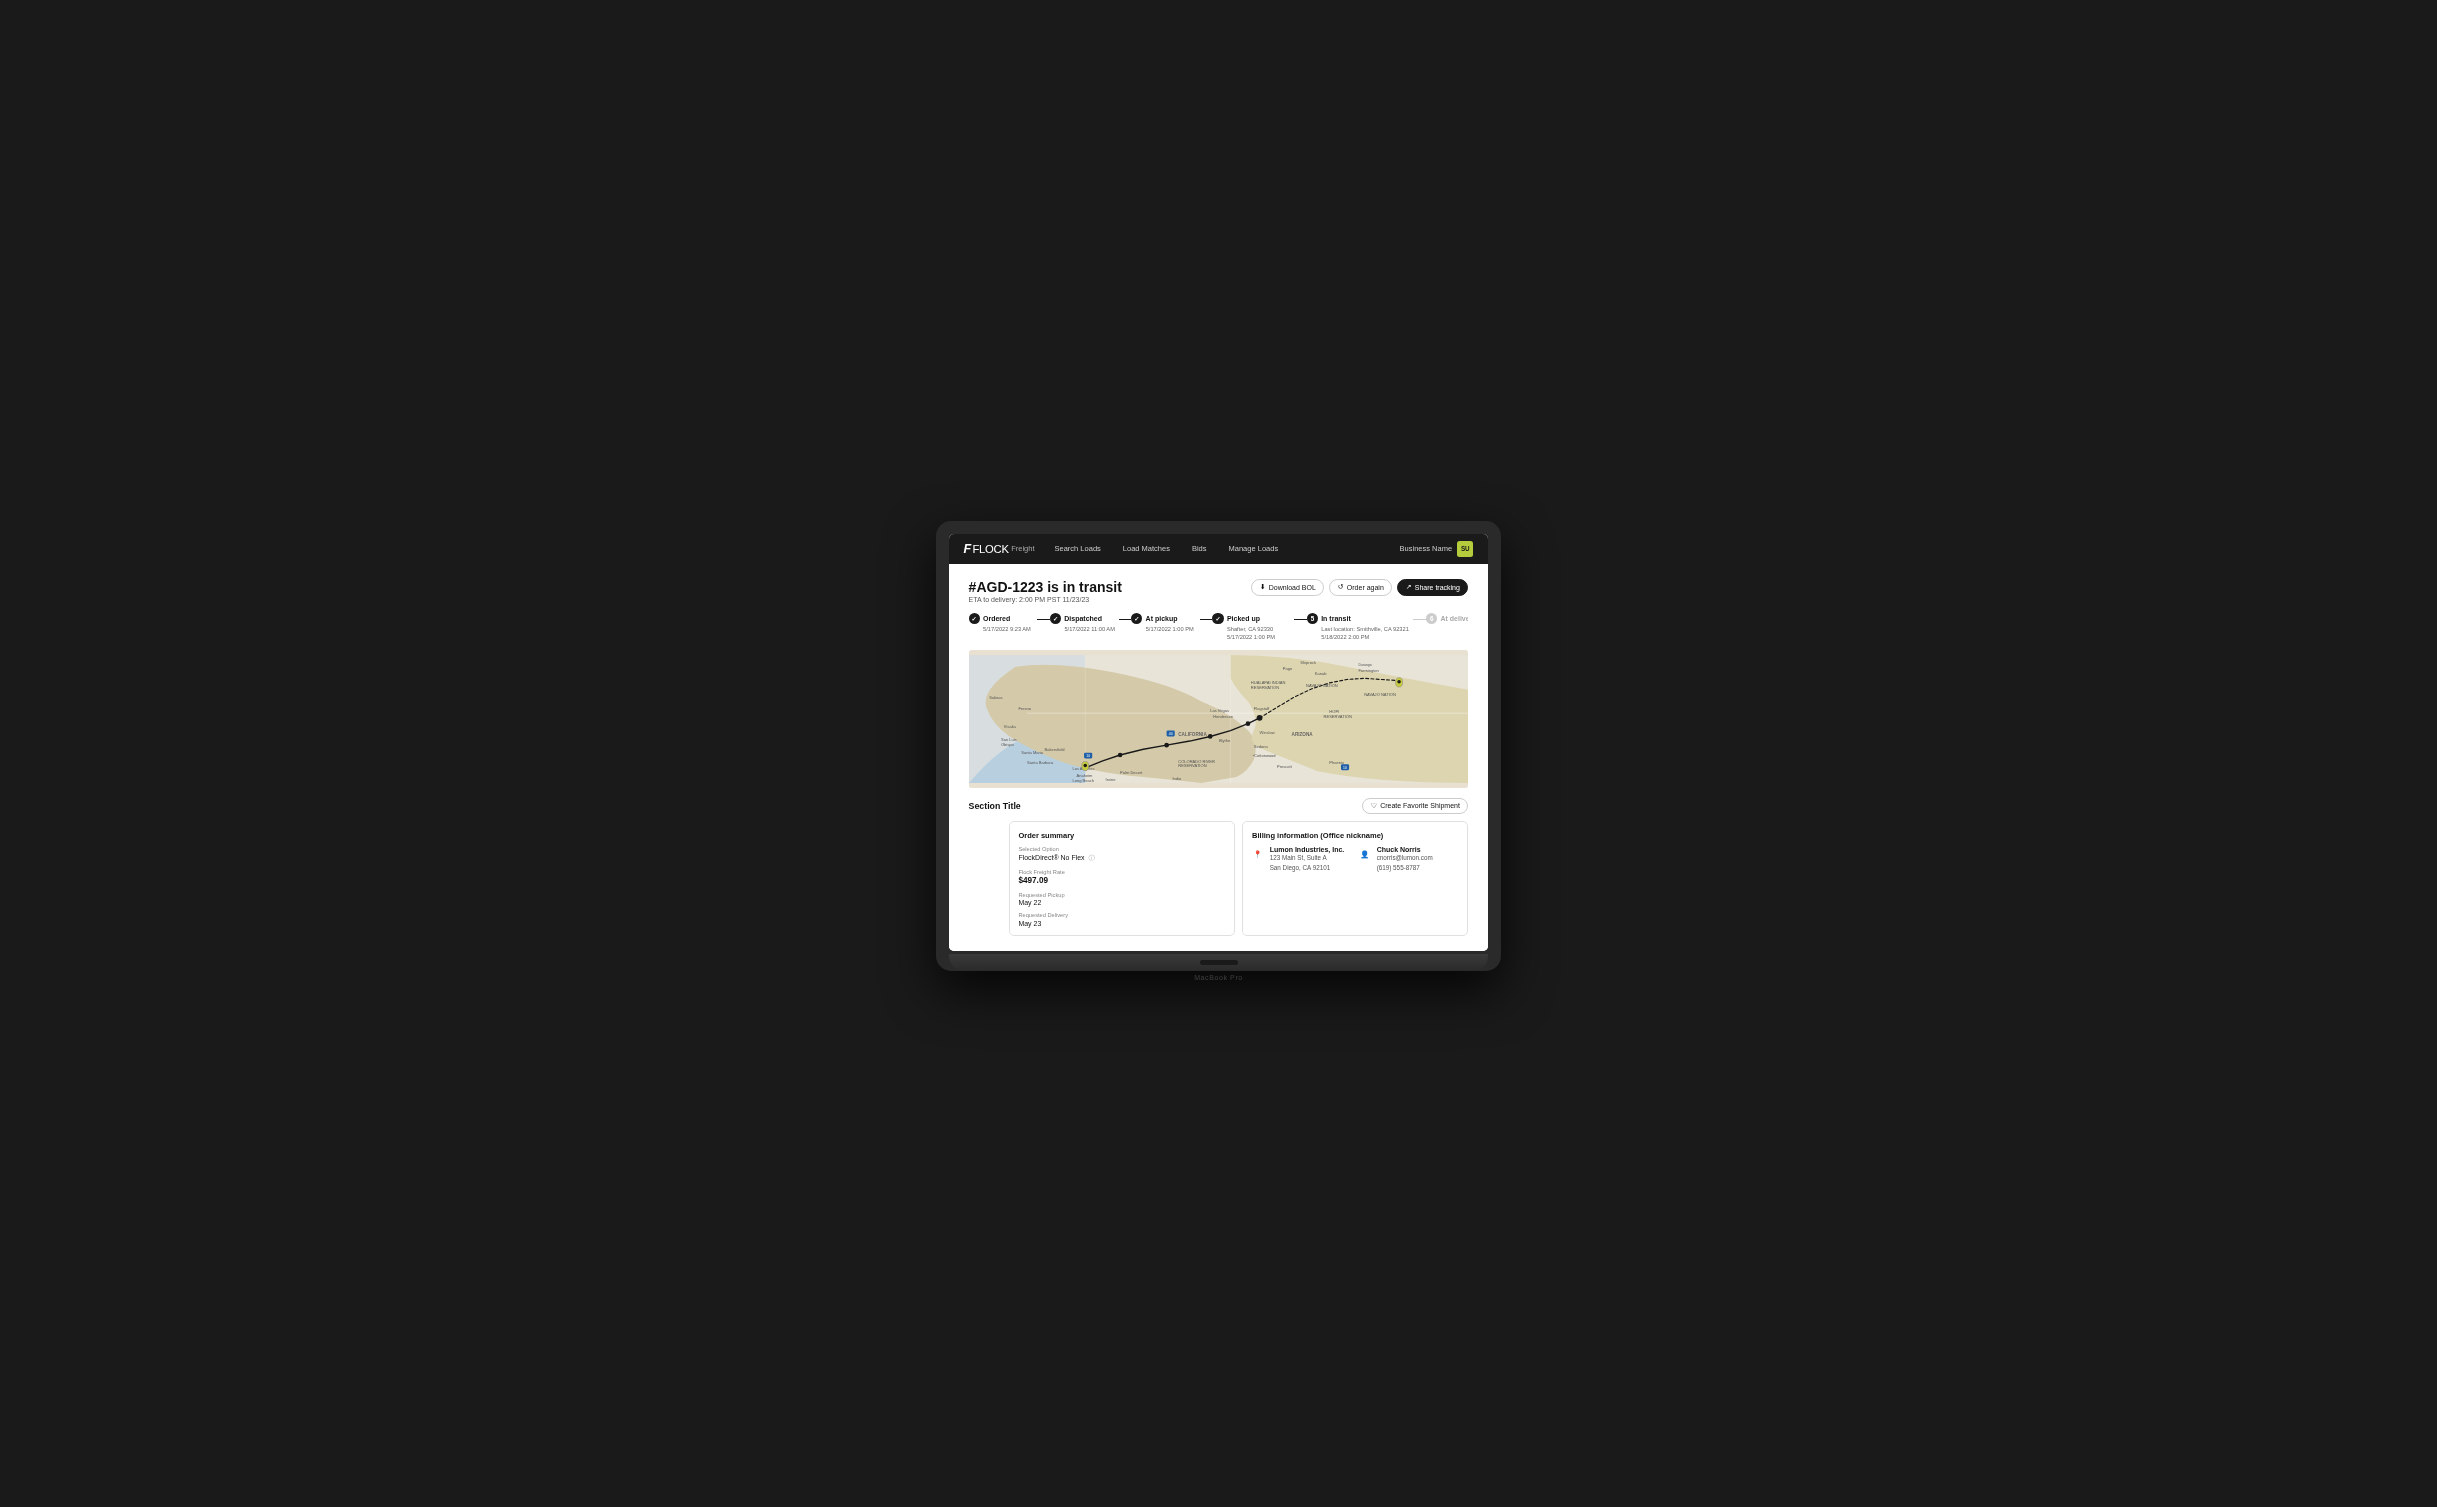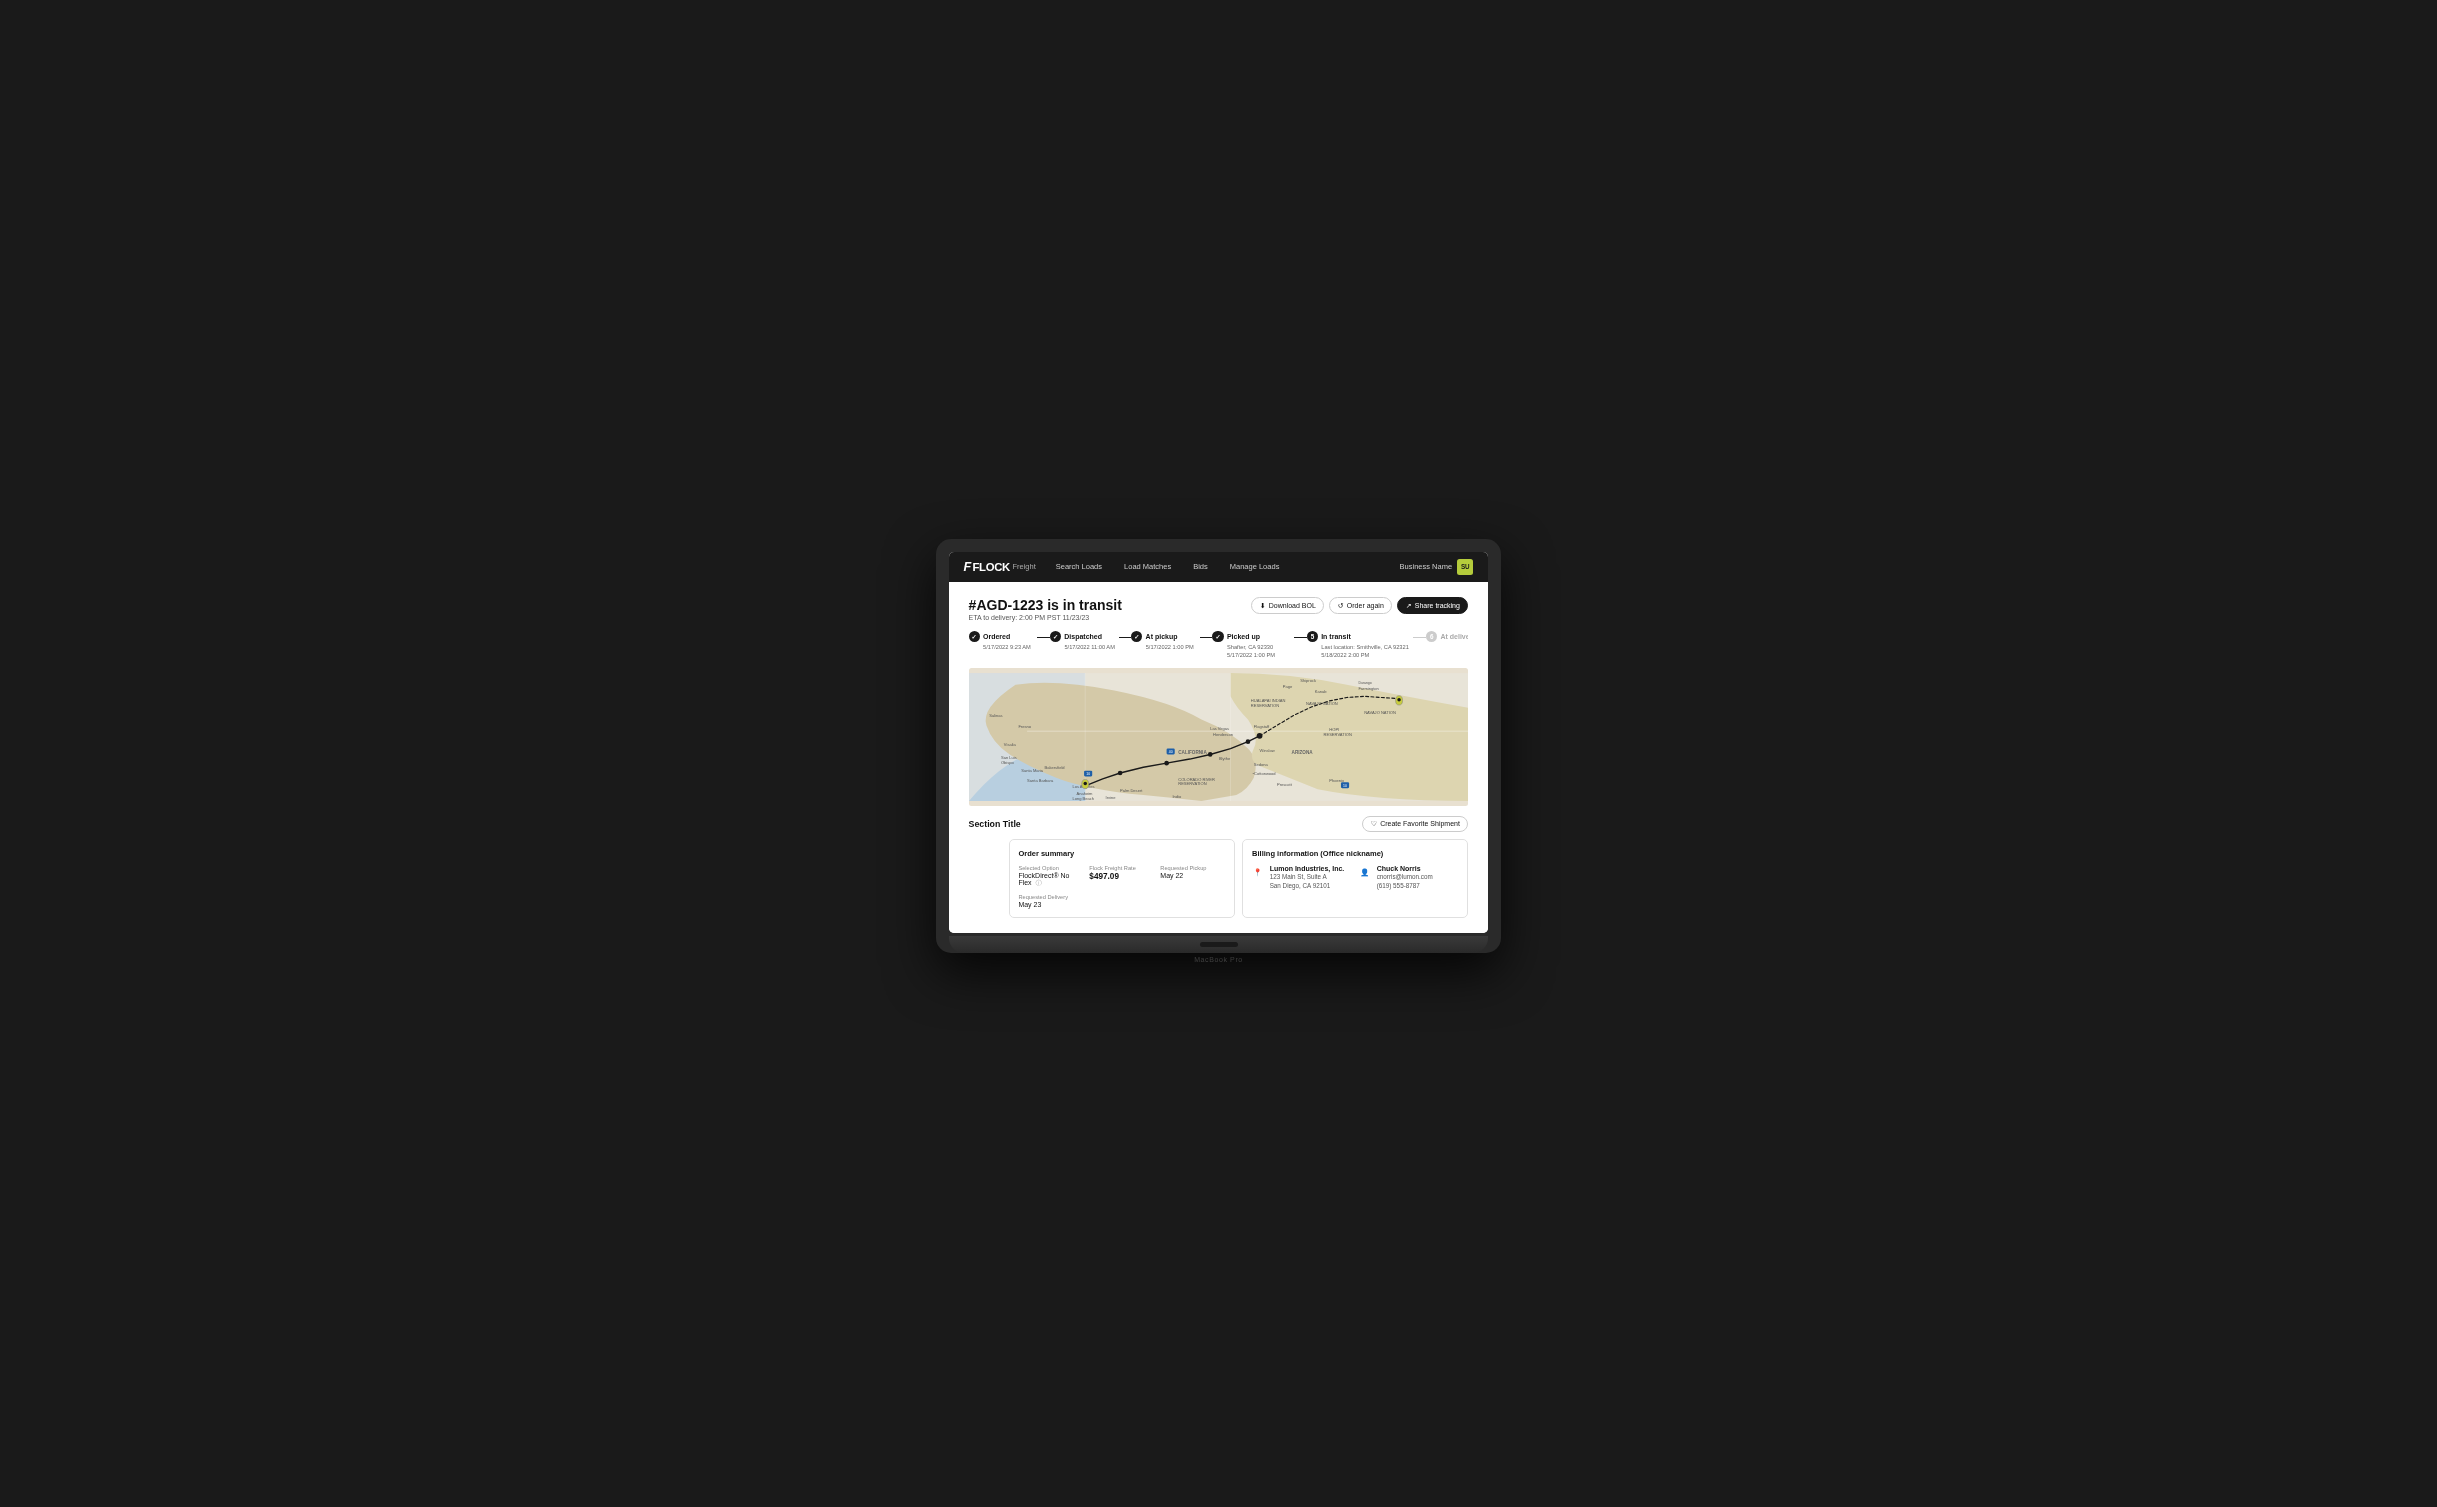--- a/index.html
+++ b/index.html
@@ -59,21 +59,21 @@
     }
     .nav-logo {
       display: flex;
       align-items: center;
       gap: 2.5px;
       margin-right: 20px;
     }
     .nav-logo-flock {
       color: #fff;
       font-size: 11.3px;
-      font-weight: 700;
+      font-weight: 400;
       letter-spacing: -0.3px;
     }
     .nav-logo-freight {
       color: #aaa;
       font-size: 7.5px;
       font-weight: 400;
     }
     .nav-links {
       display: flex;
       gap: 22px;
@@ -267,21 +267,21 @@
       padding: 8.8px;
     }
     .card-title {
       font-size: 7.5px;
       font-weight: 600;
       color: #111;
       margin-bottom: 6.3px;
     }
     .card-grid {
       display: grid;
-      grid-template-columns: 1fr 1fr 1fr;
+      grid-template-columns: 1fr;
       gap: 6.3px;
     }
     .card-field-label {
       font-size: 5.7px;
       color: #888;
       margin-bottom: 1.3px;
     }
     .card-field-value {
       font-size: 7px;
       color: #111;

